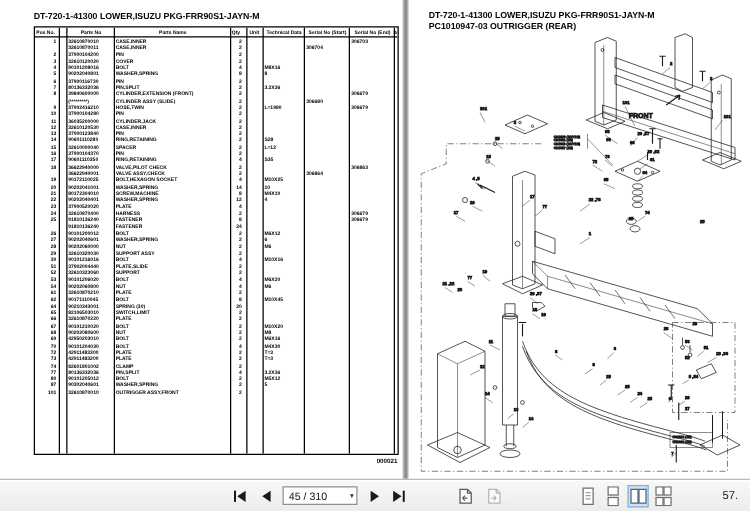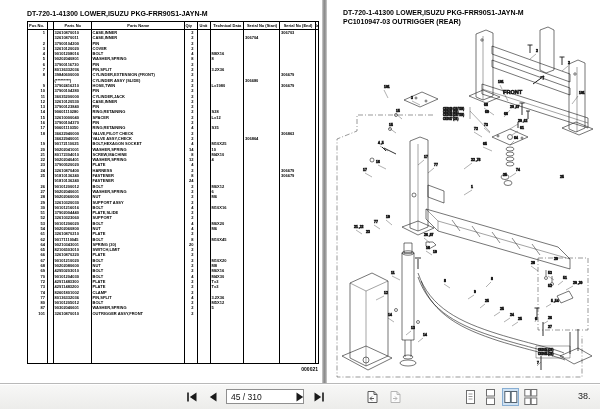--- a/index.html
+++ b/index.html
@@ -51,21 +51,21 @@
                   font-weight:bold; fill:#000; }
   .diagram text.cn { font-size:2.6px; font-weight:bold; }
   .diagram text.front { font-size:5.6px; }
 
   
   .toolbar { position:absolute; left:0; right:0; bottom:0; height:26px;
              background:linear-gradient(#f8f8f7,#ececea);
              border-top:1px solid #b9b9b9; box-shadow:inset 0 1px 0 #ffffff; }
   .tbtn { position:absolute; top:4px; width:18px; height:18px; display:flex;
           align-items:center; justify-content:center; background:transparent; border:none; }
-  .combo { position:absolute; left:226px; top:5px; width:78px; height:15px;
+  .combo { position:absolute; left:226px; top:5px; width:60px; height:15px;
            background:#fff; border:1px solid #8f8f8f; }
   .combo input { position:absolute; left:0; top:0; width:52px; height:13px; border:none;
                  outline:none; font-family:"Liberation Sans",sans-serif; font-size:8.5px;
                  padding-left:4px; color:#111; background:transparent; }
   .combo .caret { position:absolute; right:2px; top:4px; font-size:6px; color:#333;
                   line-height:6px; }
   .layout-group { position:absolute; left:462px; top:4px; display:flex; gap:3px;
                   align-items:center; }
   .licon { width:17px; height:18px; display:flex; align-items:center; justify-content:center;
            border:1px solid transparent; }
@@ -1027,15 +1027,15 @@
       <div class="licon">
         <svg width="14" height="16" viewBox="0 0 14 16">
           <rect x="0.8" y="0.5" width="5.6" height="6.5" fill="#fff" stroke="#6e6e6e"></rect>
           <rect x="7.2" y="0.5" width="5.6" height="6.5" fill="#fff" stroke="#6e6e6e"></rect>
           <rect x="0.8" y="9" width="5.6" height="6.5" fill="#fff" stroke="#6e6e6e"></rect>
           <rect x="7.2" y="9" width="5.6" height="6.5" fill="#fff" stroke="#6e6e6e"></rect>
         </svg>
       </div>
     </div>
 
-    <div class="zoom-label">38.</div>
+    <div class="zoom-label">57.</div>
   </div>
 </div>
 
 </body></html>

